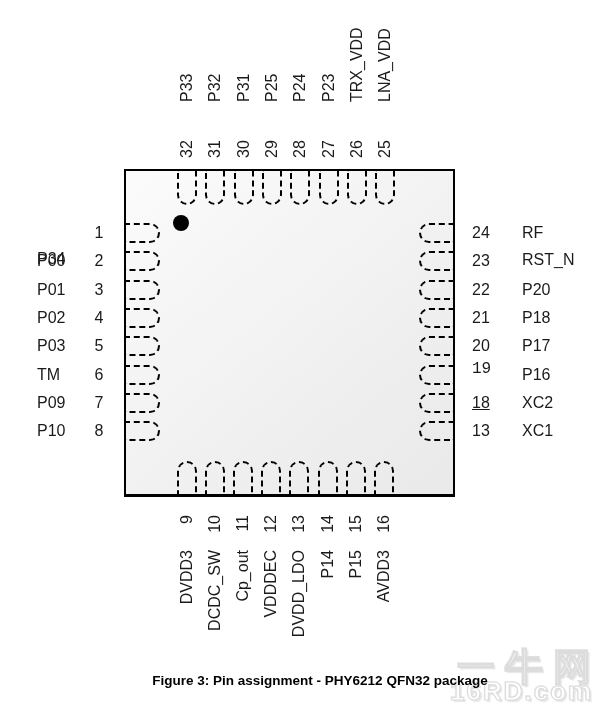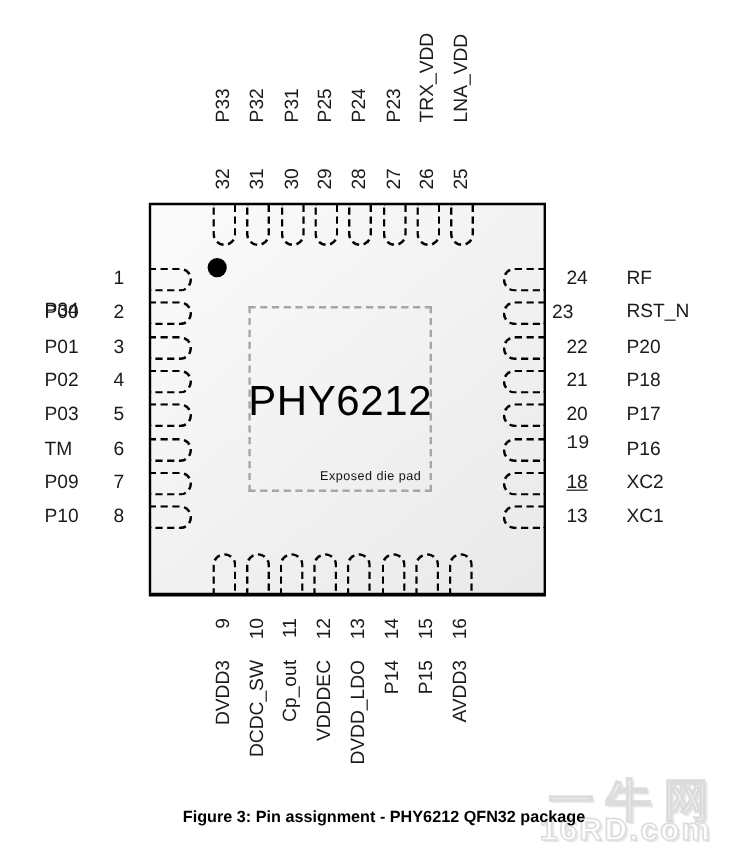--- a/index.html
+++ b/index.html
@@ -62,24 +62,20 @@
 <body>
 
 <div class="stage">
 
   <div class="wm wm1">一牛网</div>
   <div class="wm wm2">16RD.com</div>
 
   <div class="chip"></div>
   <div class="dot"></div>
 
-  <div class="diepad">
-    <div class="chipname">PHY6212</div>
-    <div class="diepad-label">Exposed die pad</div>
-  </div>
 
   <div id="pins-layer">
       <div class="pin left" style="left: 124px; top: 223px;"></div>
       <div class="lbl" style="left: 37px; top: 224px; margin-top: 26px;">P34</div>
       <div class="lbl numL" style="left: 86px; top: 224px;">1</div>
       <div class="pin left" style="left: 124px; top: 251.3px;"></div>
       <div class="lbl" style="left: 37px; top: 252.3px;">P00</div>
       <div class="lbl numL" style="left: 86px; top: 252.3px;">2</div>
       <div class="pin left" style="left: 124px; top: 279.6px;"></div>
       <div class="lbl" style="left: 37px; top: 280.6px;">P01</div>
@@ -96,21 +92,21 @@
       <div class="pin left" style="left: 124px; top: 392.8px;"></div>
       <div class="lbl" style="left: 37px; top: 393.8px;">P09</div>
       <div class="lbl numL" style="left: 86px; top: 393.8px;">7</div>
       <div class="pin left" style="left: 124px; top: 421.1px;"></div>
       <div class="lbl" style="left: 37px; top: 422.1px;">P10</div>
       <div class="lbl numL" style="left: 86px; top: 422.1px;">8</div>
       <div class="pin right" style="left: 419px; top: 223px;"></div>
       <div class="lbl" style="left: 472px; top: 224px;">24</div>
       <div class="lbl" style="left: 522px; top: 224px; text-align: right;">RF</div>
       <div class="pin right" style="left: 419px; top: 251.3px;"></div>
-      <div class="lbl" style="left: 460px; top: 252.3px;">23</div>
+      <div class="lbl" style="left: 472px; top: 252.3px;">23</div>
       <div class="lbl" style="left: 522px; top: 251px;">RST_N</div>
       <div class="pin right" style="left: 419px; top: 279.6px;"></div>
       <div class="lbl" style="left: 472px; top: 280.6px;">22</div>
       <div class="lbl" style="left: 522px; top: 280.6px;">P20</div>
       <div class="pin right" style="left: 419px; top: 307.9px;"></div>
       <div class="lbl" style="left: 472px; top: 308.9px;">21</div>
       <div class="lbl" style="left: 522px; top: 308.9px;">P18</div>
       <div class="pin right" style="left: 419px; top: 336.2px;"></div>
       <div class="lbl" style="left: 472px; top: 337.2px;">20</div>
       <div class="lbl" style="left: 522px; top: 337.2px;">P17</div>

